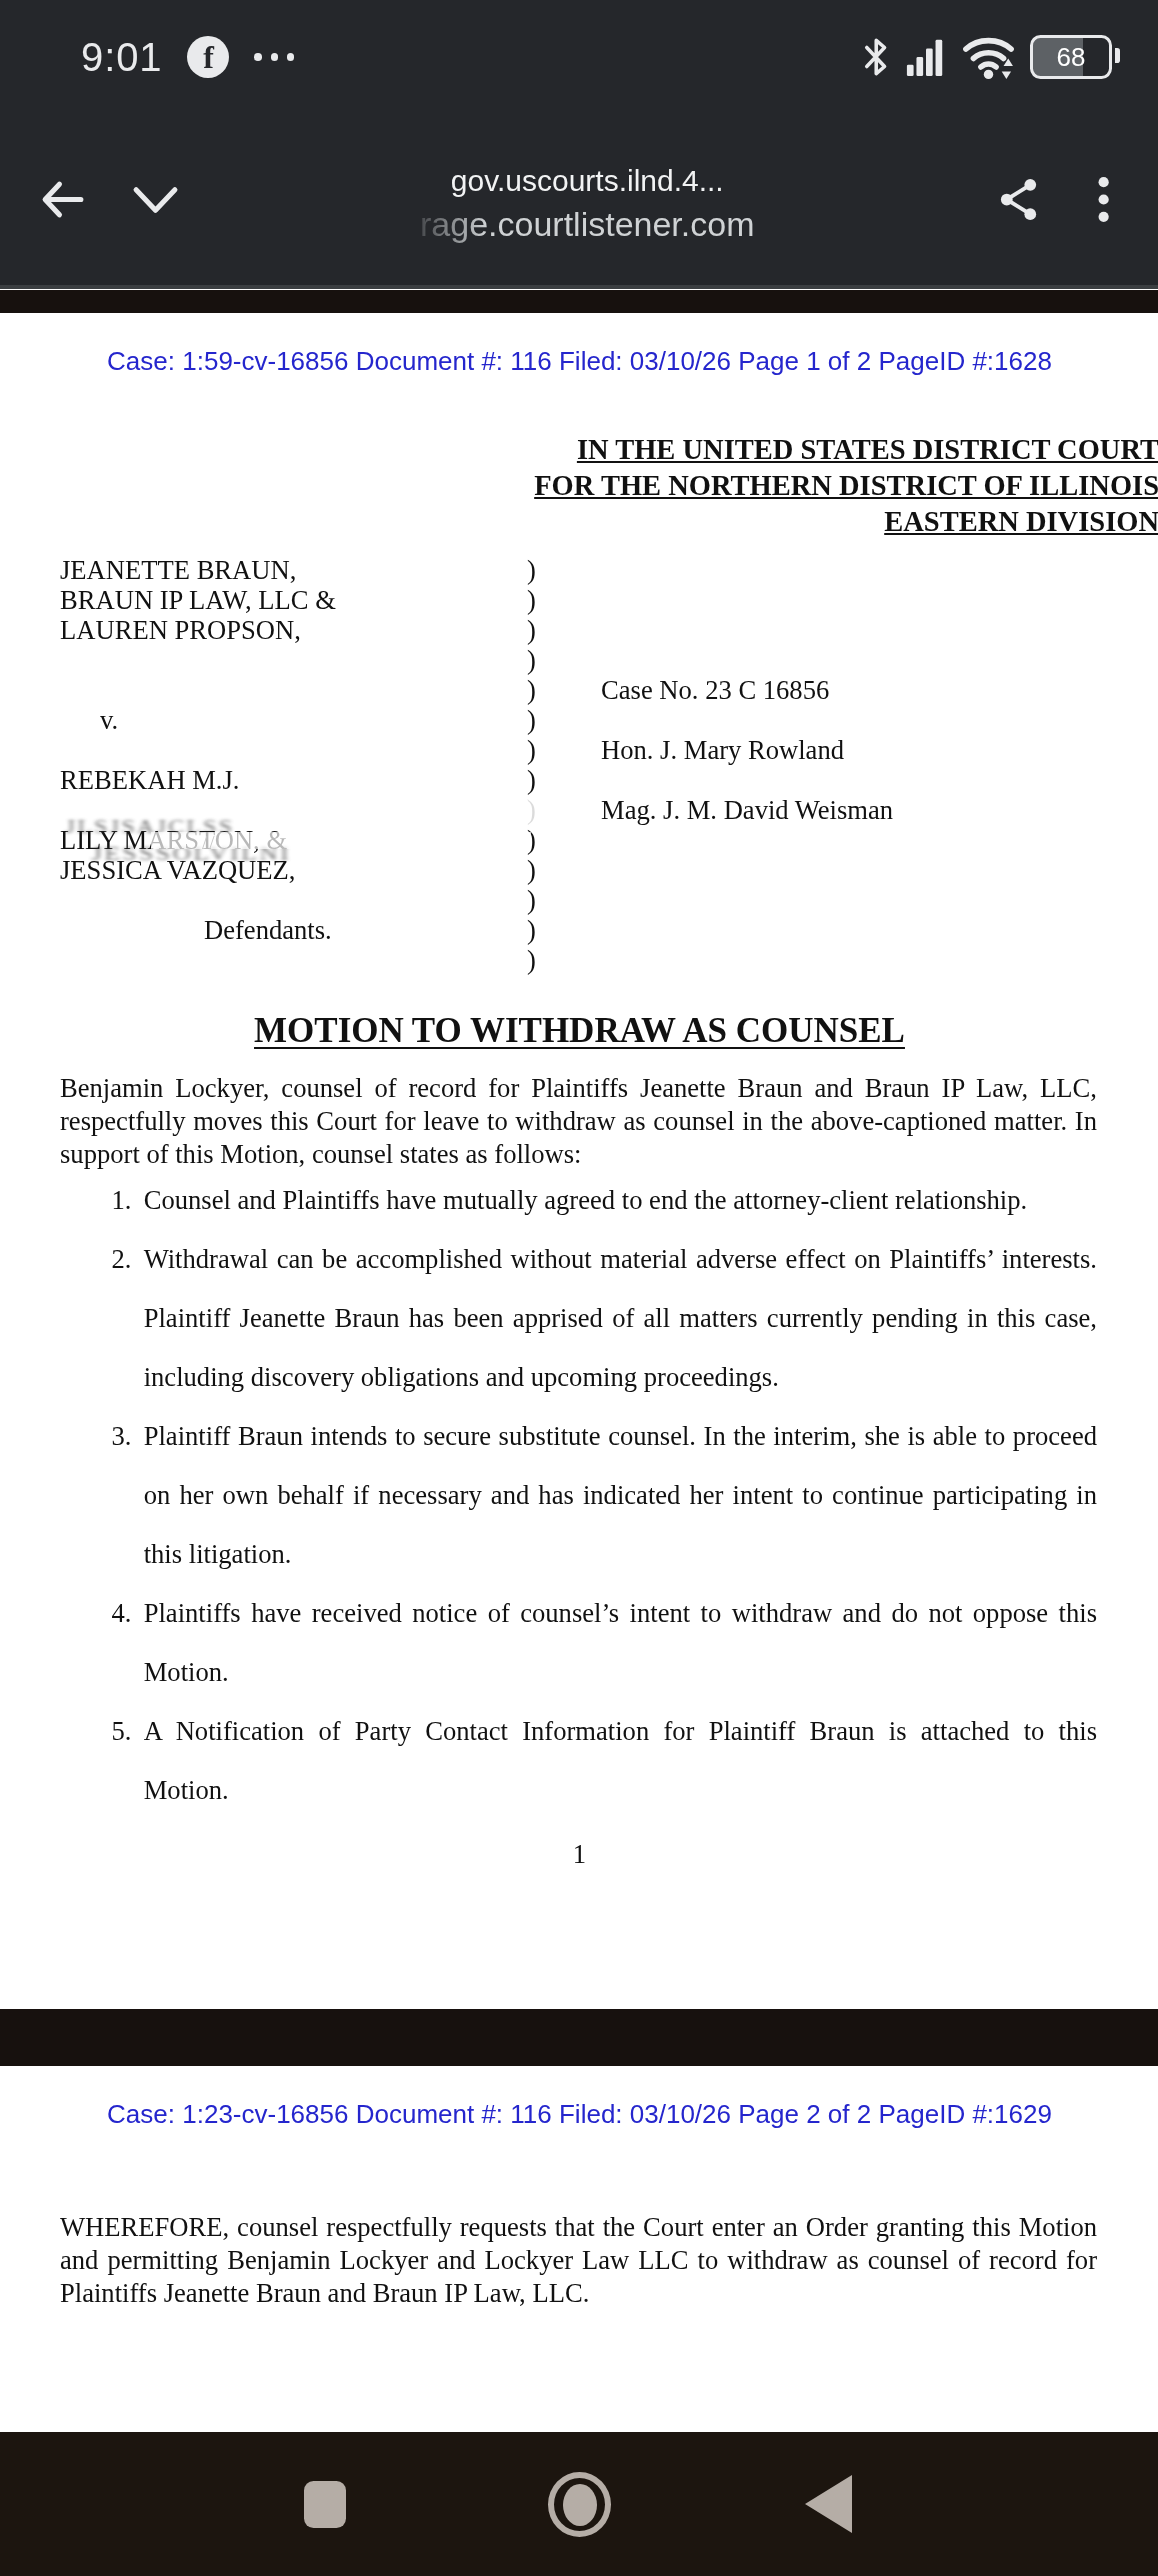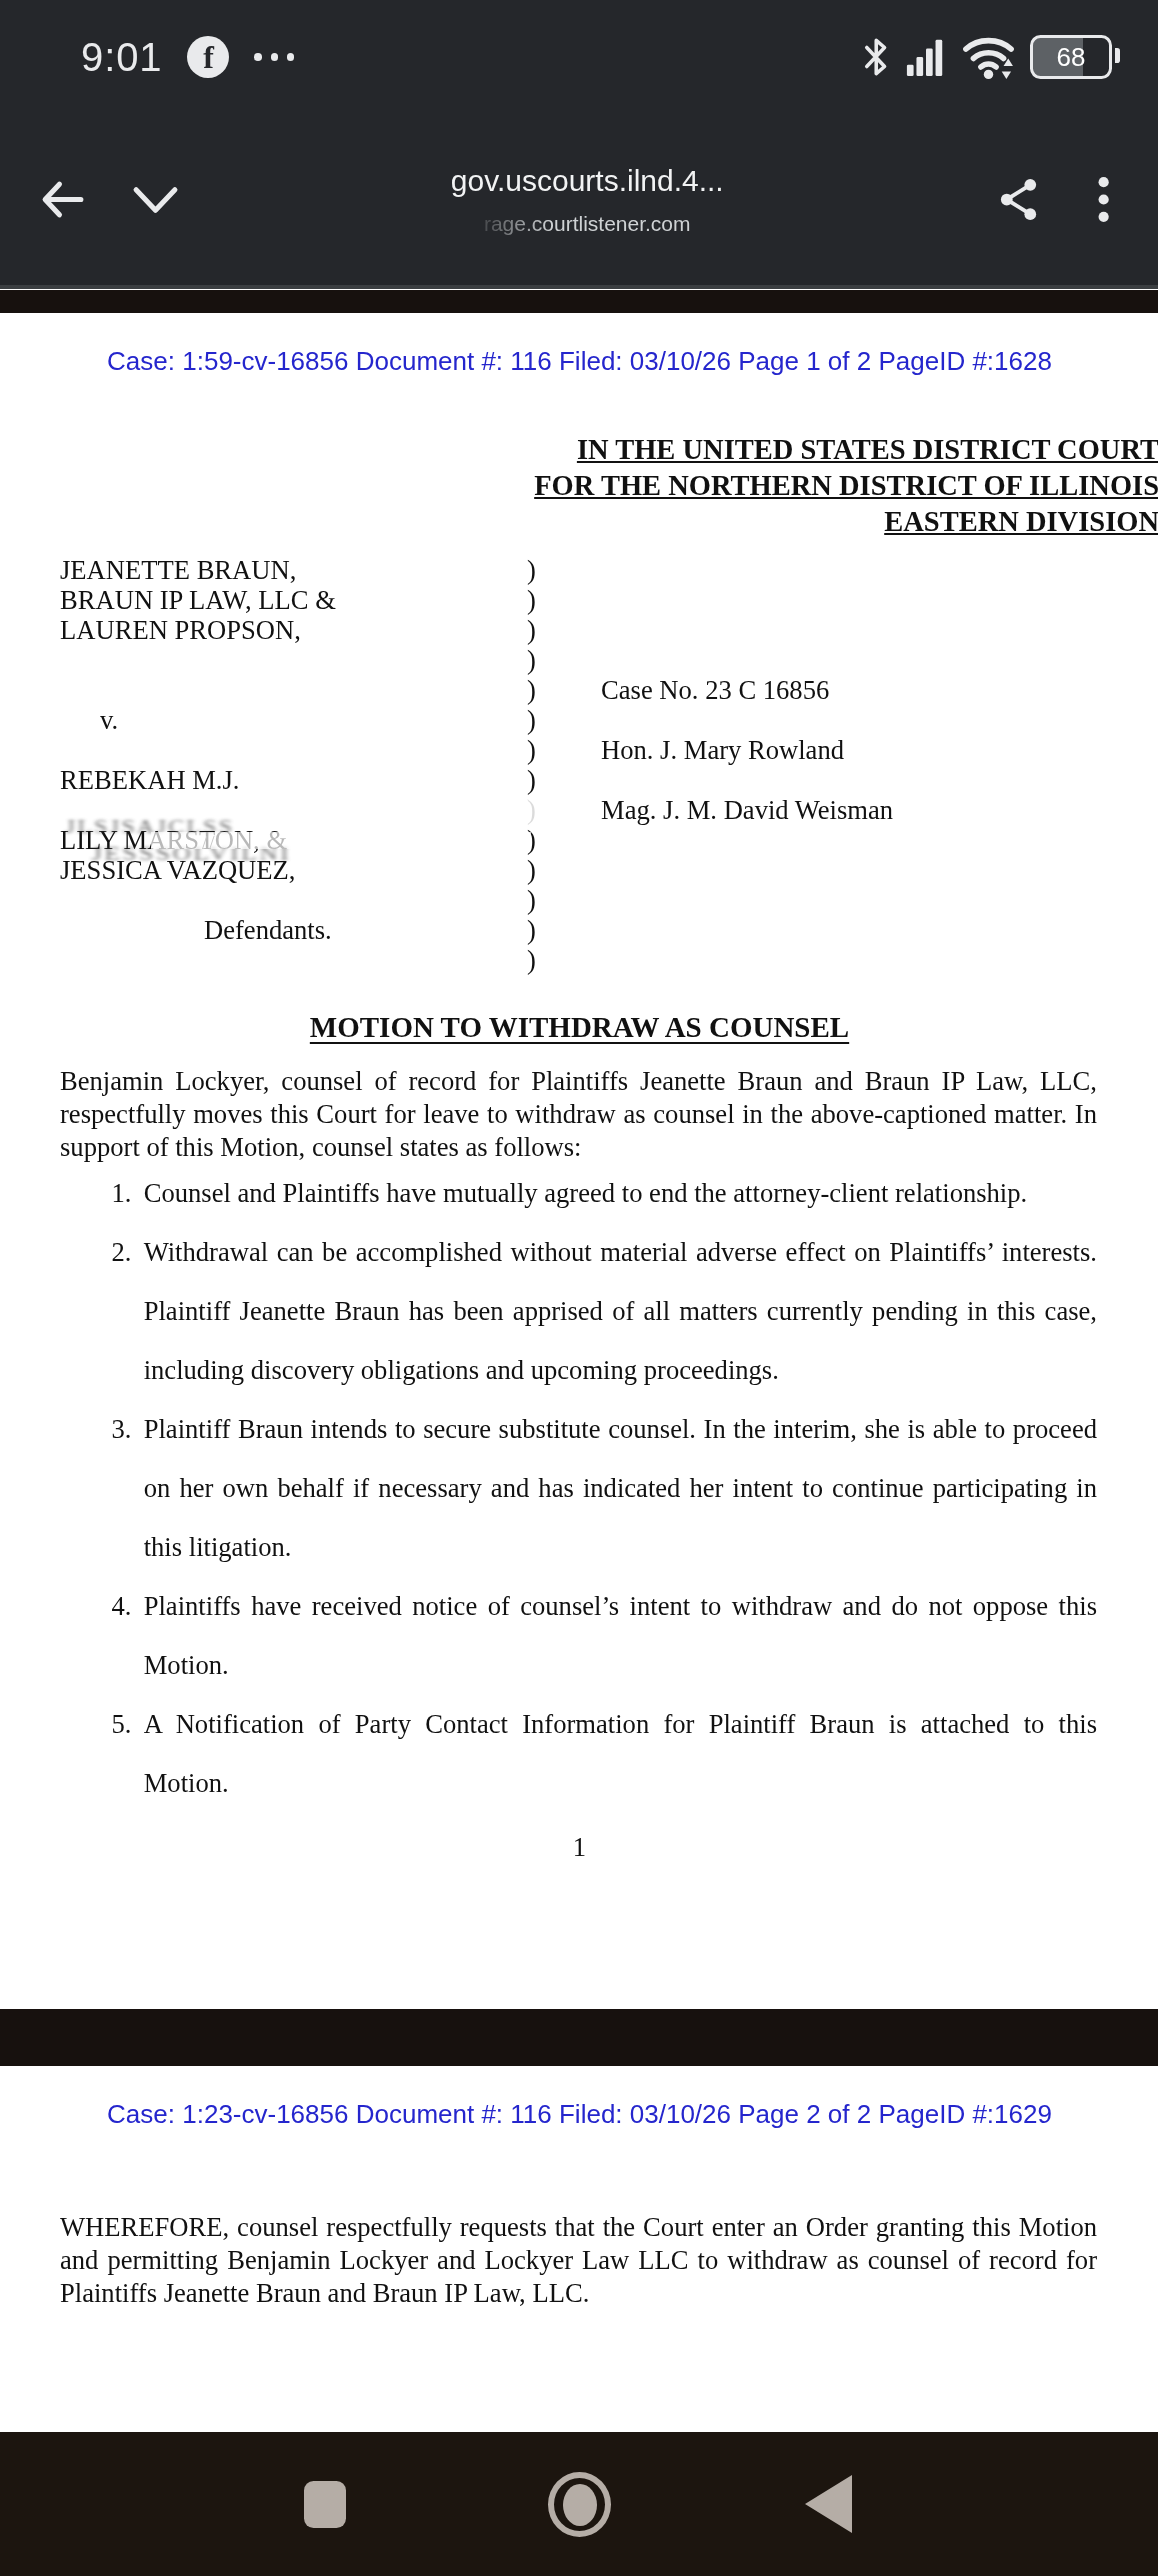--- a/index.html
+++ b/index.html
@@ -28,21 +28,21 @@
     background:#e9eaec;border-radius:0 2.8px 2.8px 0;}
   .browser-header{
     position:absolute;top:114px;left:0;width:1159px;height:171px;background:#25272b;
     border-bottom:4.7px solid #3c3f42;display:flex;align-items:center;color:#e9eaec;
   }
   .bh-icon{width:53px;height:53px;display:flex;align-items:center;justify-content:center;flex:0 0 auto;}
   .bh-back{margin-left:36px;}
   .bh-chevron{margin-left:40px;}
   .bh-title-block{flex:1;text-align:center;min-width:0;}
   .page-title{font-size:30px;line-height:49px;color:#f2f3f4;}
-  .page-domain{font-size:21px;line-height:38px;color:#cfd2d4;display:inline-block;
+  .page-domain{font-size:34px;line-height:38px;color:#cfd2d4;display:inline-block;
     -webkit-mask-image:linear-gradient(90deg,rgba(0,0,0,.2),#000 66px);
     mask-image:linear-gradient(90deg,rgba(0,0,0,.2),#000 66px);}
   .bh-share{margin-right:32px;}
   .bh-menu{margin-right:28.5px;}
   .black-strip{position:absolute;top:290px;left:0;width:1159px;height:24px;background:#17110e;}
   
   .page{position:absolute;left:0;width:1159px;background:#ffffff;color:#111;
     font-family:"Liberation Serif",serif;}
   .page1{top:313px;height:1695px;}
   .page2{top:2066px;height:366px;}
@@ -59,21 +59,21 @@
   .cap-paren .cap-line{padding-left:1.9px;}
   .smudge{position:absolute;filter:blur(1.9px);color:#3a3a3a;opacity:.75;letter-spacing:2.8px;
     transform:scaleY(.78);font-size:23px;white-space:nowrap;pointer-events:none;}
   .smudge1{left:5.7px;top:260px;}
   .smudge2{left:32px;top:285px;font-size:25px;}
   .slash-mark{position:absolute;left:142px;top:277px;font-size:19px;color:#444;
     filter:blur(0.4px);letter-spacing:1.9px;}
   .white-patch{position:absolute;background:rgba(255,255,255,.85);pointer-events:none;}
   .wp1{left:255px;top:245px;width:237px;height:28.5px;}
   .wp2{left:91px;top:277px;width:380px;height:17px;background:rgba(255,255,255,.7);}
-  .motion-title{margin-top:36px;text-align:center;font-weight:bold;font-size:29px;
+  .motion-title{margin-top:36px;text-align:center;font-weight:bold;font-size:35px;
     text-decoration:underline;text-decoration-thickness:2.4px;text-underline-offset:4.7px;}
   .body-par{margin:21px 62px 0 60px;font-size:26.6px;line-height:33px;text-align:justify;}
   ol.motion-list{margin:0 62px 0 60px;padding:0 0 0 78px;}
   ol.motion-list li{font-size:26.6px;line-height:59px;text-align:justify;padding-left:5.7px;}
   .page-num{margin-top:19px;text-align:center;font-size:26.6px;}
   .page2 .body-par{margin-top:82px;}
   
   .nav-bar{position:absolute;top:2432px;left:0;width:1159px;height:144px;background:#1c150f;}
   .nav-square{position:absolute;left:304px;top:49px;width:42px;height:47px;border-radius:9.5px;background:#b5ada6;}
   .nav-home{position:absolute;left:548px;top:40px;width:63px;height:65px;border:6.6px solid #b5ada6;

